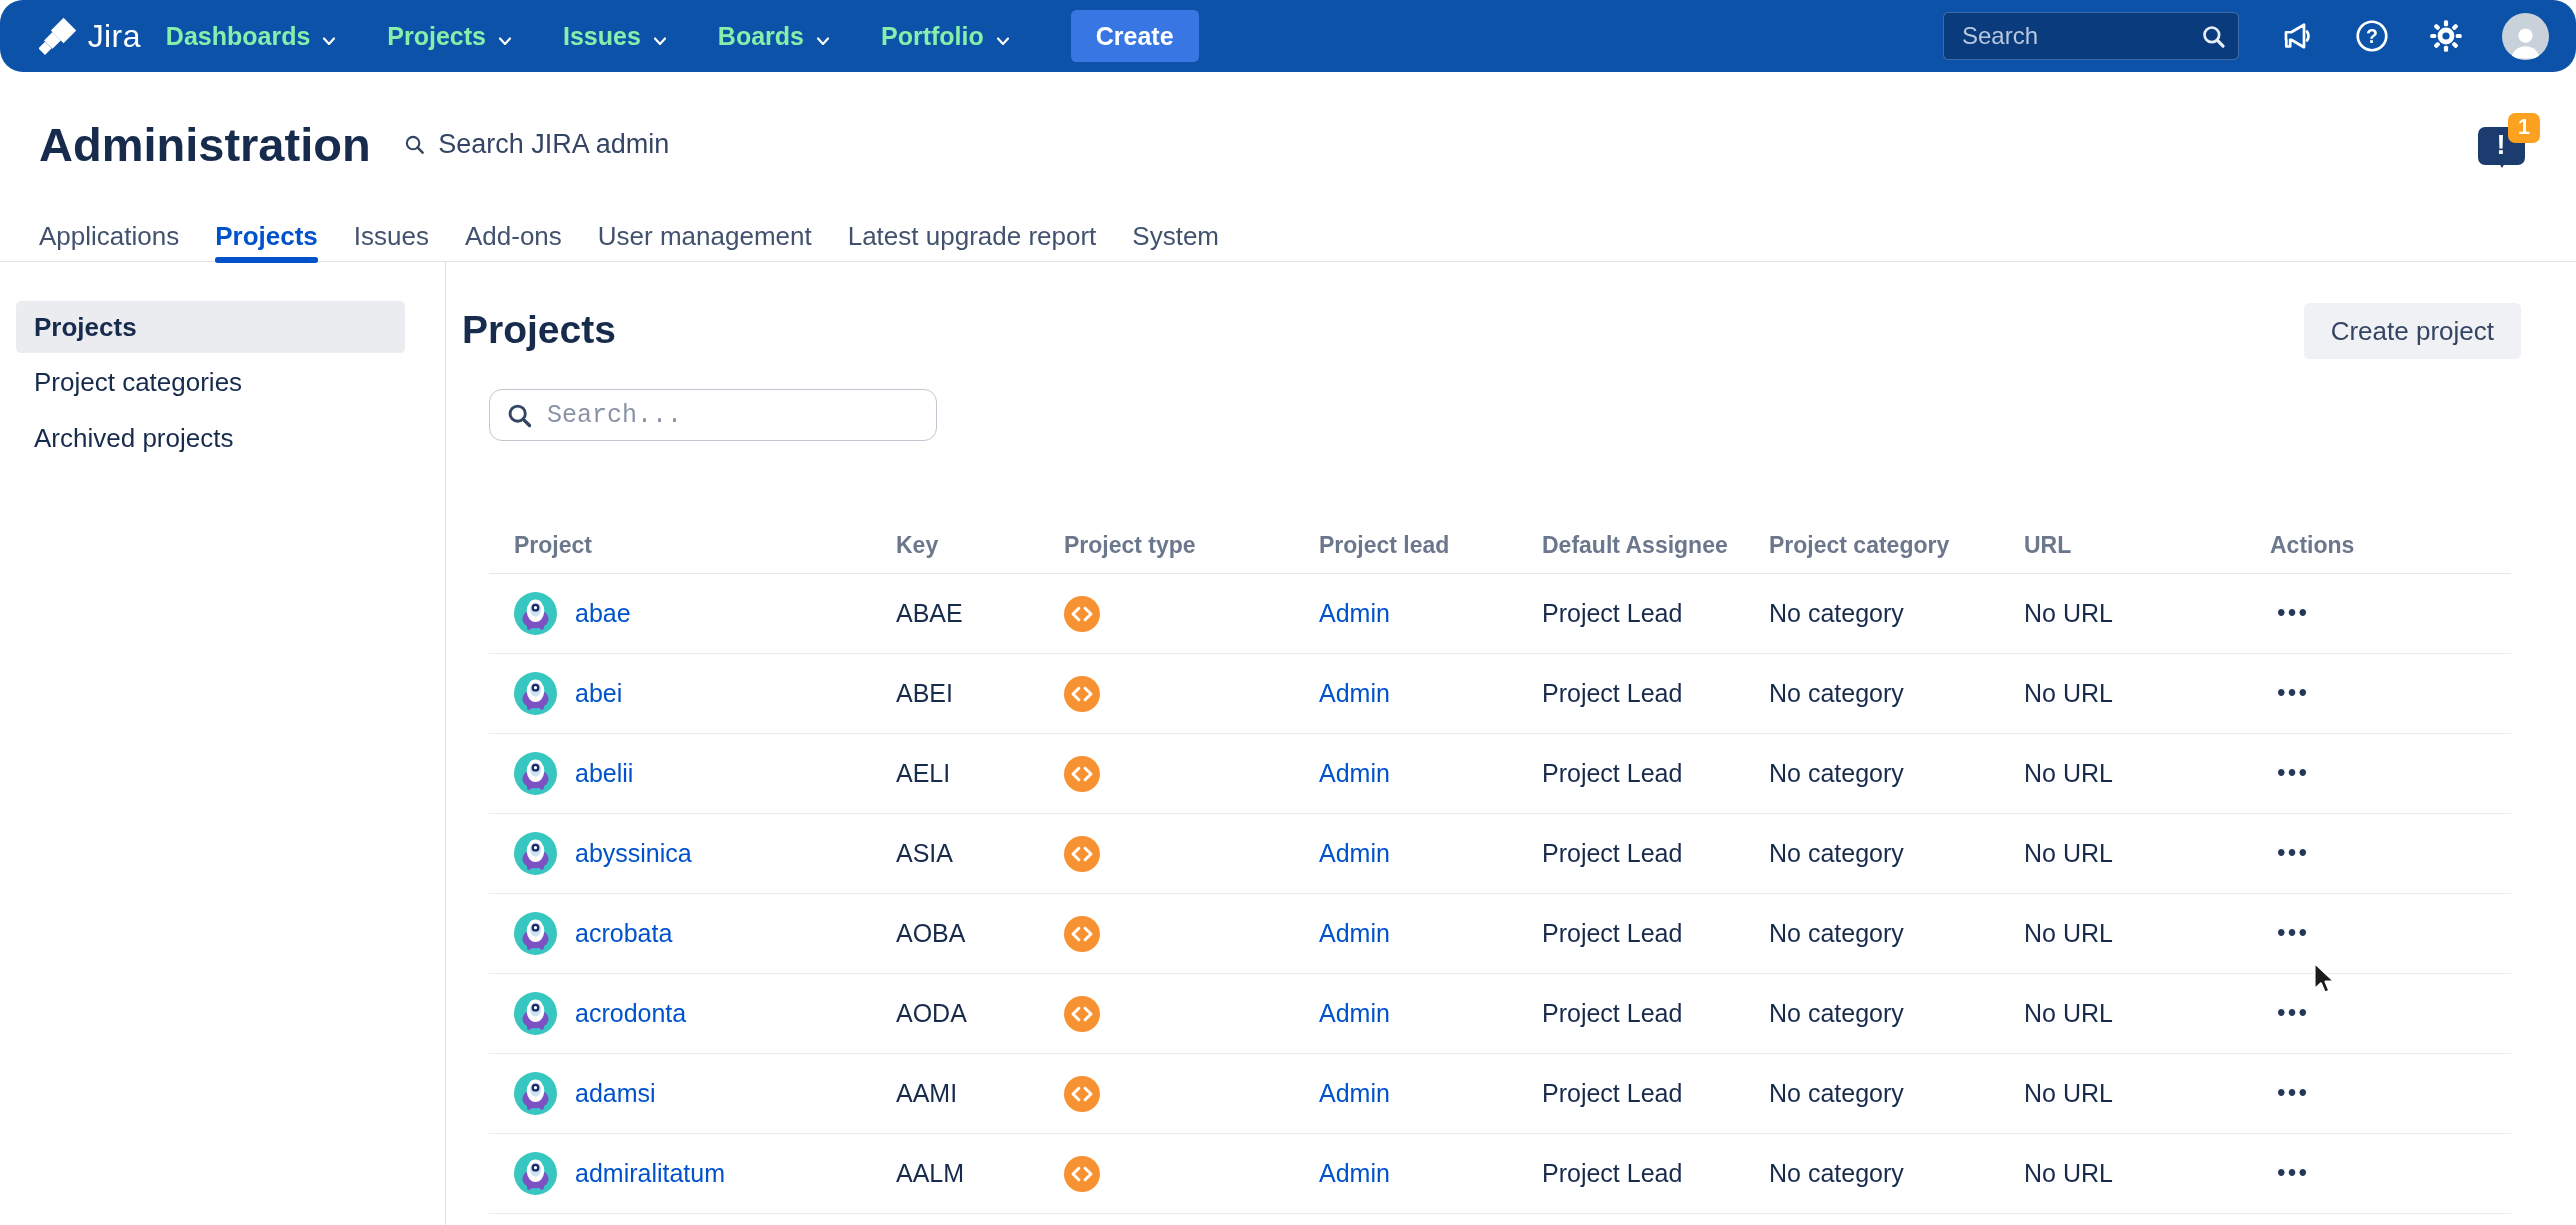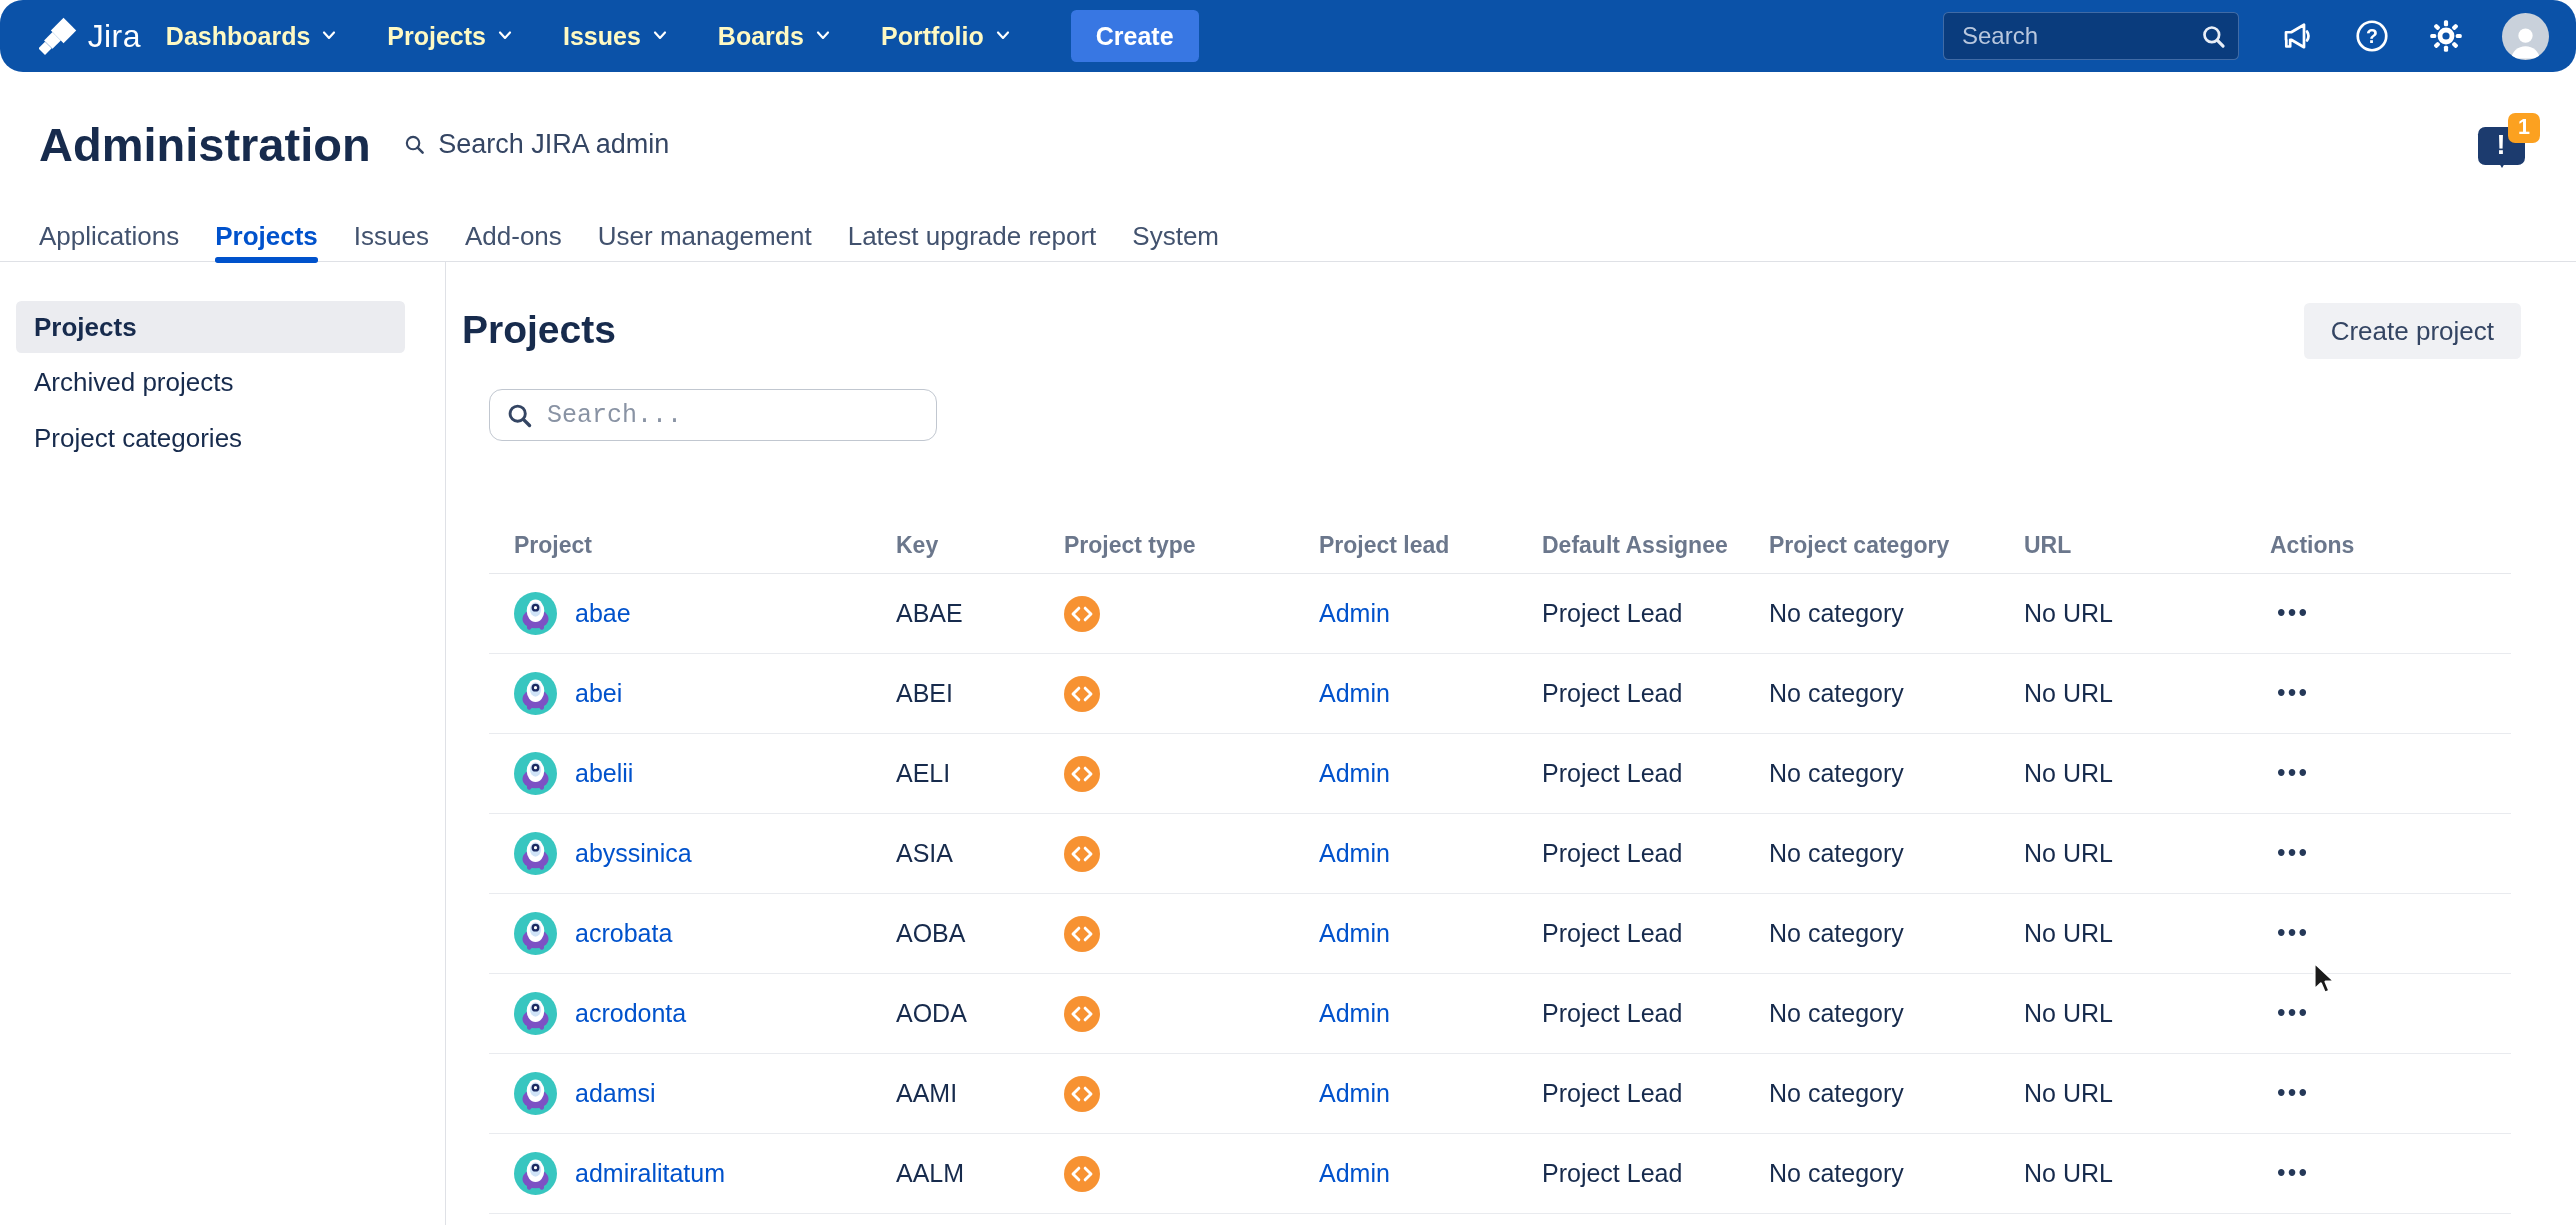--- a/index.html
+++ b/index.html
@@ -5,22 +5,22 @@
   * { margin:0; padding:0; box-sizing:border-box; }
   html,body { width:2576px; height:1225px; overflow:hidden; background:#fff;
     font-family:"Liberation Sans", sans-serif; }
 
   
   .navbar { height:72px; background:var(--navbar,#0B52A8); display:flex; align-items:center;
     padding:0 27px 0 39px; color:#fff;border-radius:23px; }
   .brand { display:flex; align-items:center; gap:10.7px; margin-right:25px; cursor:pointer; }
   .brand-text { font-size:32px; font-weight:400; letter-spacing:0.4px; color:#fff; }
   .nav-items { display:flex; align-items:center; gap:48px; }
-  .nav-item { display:flex; align-items:flex-start; gap:9px; font-size:25px; font-weight:600;
-    color:#fef9c3; cursor:pointer; white-space:nowrap; }
+  .nav-item { display:flex; align-items:flex-end; gap:9px; font-size:25px; font-weight:600;
+    color:#86efac; cursor:pointer; white-space:nowrap; }
   .nav-item svg { margin-top:3.6px; }
   .create-btn { margin-left:58px; height:52px; padding:0 25px; background:var(--create-button,#3877E3);
     color:#fff; font-size:25px; font-weight:600; border:none; border-radius:5.4px; cursor:pointer;
     font-family:inherit; }
   .nav-spacer { flex:1; }
   .nav-search { position:relative; width:296px; height:48px; margin-right:41px; }
   .nav-search input { width:100%; height:100%; background:rgba(9,30,66,.42);
     border:1.8px solid rgba(130,165,215,.45); border-radius:5.4px; color:#84cc16; font-size:24px;
     padding:0 50px 0 18px; font-family:inherit; }
   .nav-search input::placeholder { color:#B8C7DE; }
@@ -208,22 +208,22 @@
     <div class="tab">Issues</div>
     <div class="tab">Add-ons</div>
     <div class="tab">User management</div>
     <div class="tab">Latest upgrade report</div>
     <div class="tab">System</div>
   </div>
 
 <div class="page-body">
   <div class="sidebar" id="sidebar">
       <div class="side-item active">Projects</div>
+      <div class="side-item">Project categories</div>
       <div class="side-item">Archived projects</div>
-      <div class="side-item">Project categories</div>
     </div>
 
   <div class="content">
     <div class="content-title">Projects</div>
     <button class="create-project-btn">Create project</button>
 
     <div class="content-search">
       <svg class="mag" width="29" height="29" viewBox="0 0 24 24">
         <circle cx="10.5" cy="10.5" r="6.3" fill="none" stroke="#344563" stroke-width="2.4"></circle>
         <line x1="15.2" y1="15.2" x2="20.3" y2="20.3" stroke="#344563" stroke-width="2.8" stroke-linecap="round"></line>

